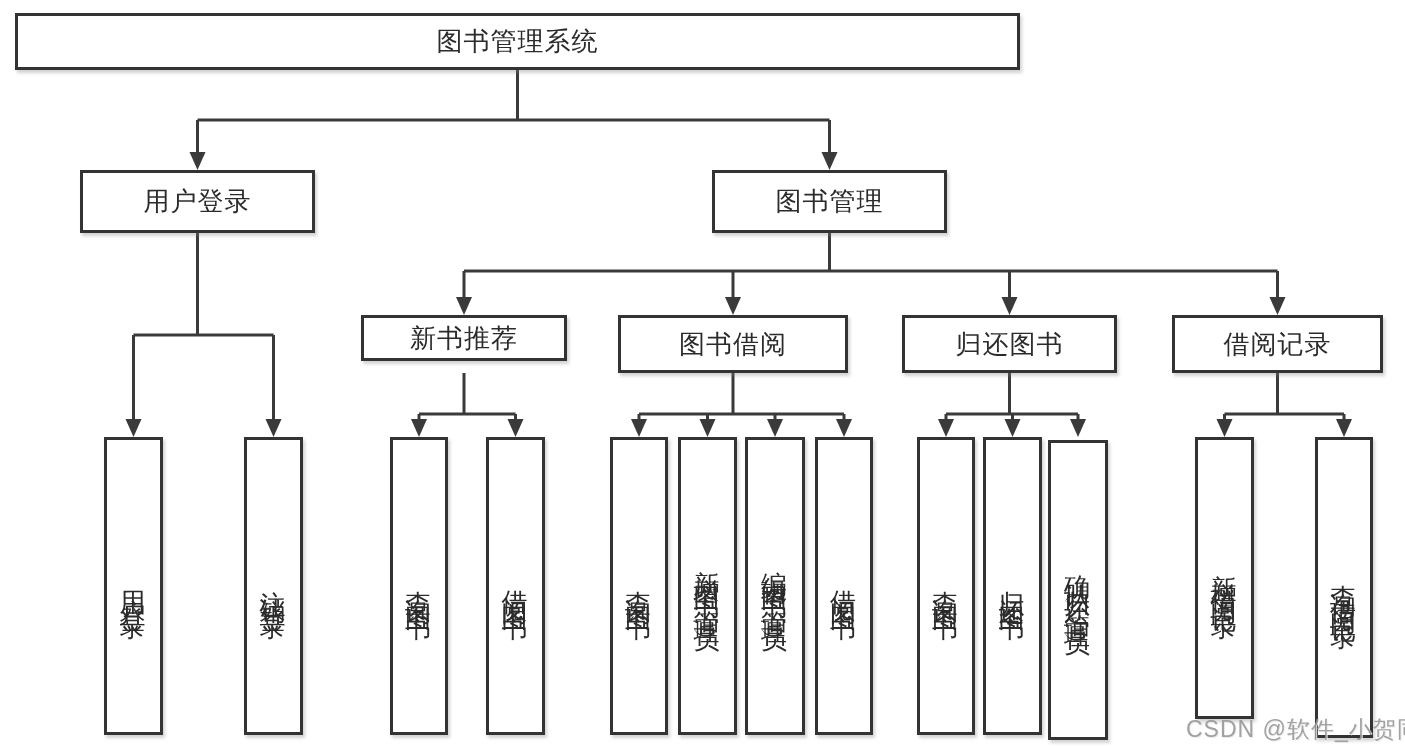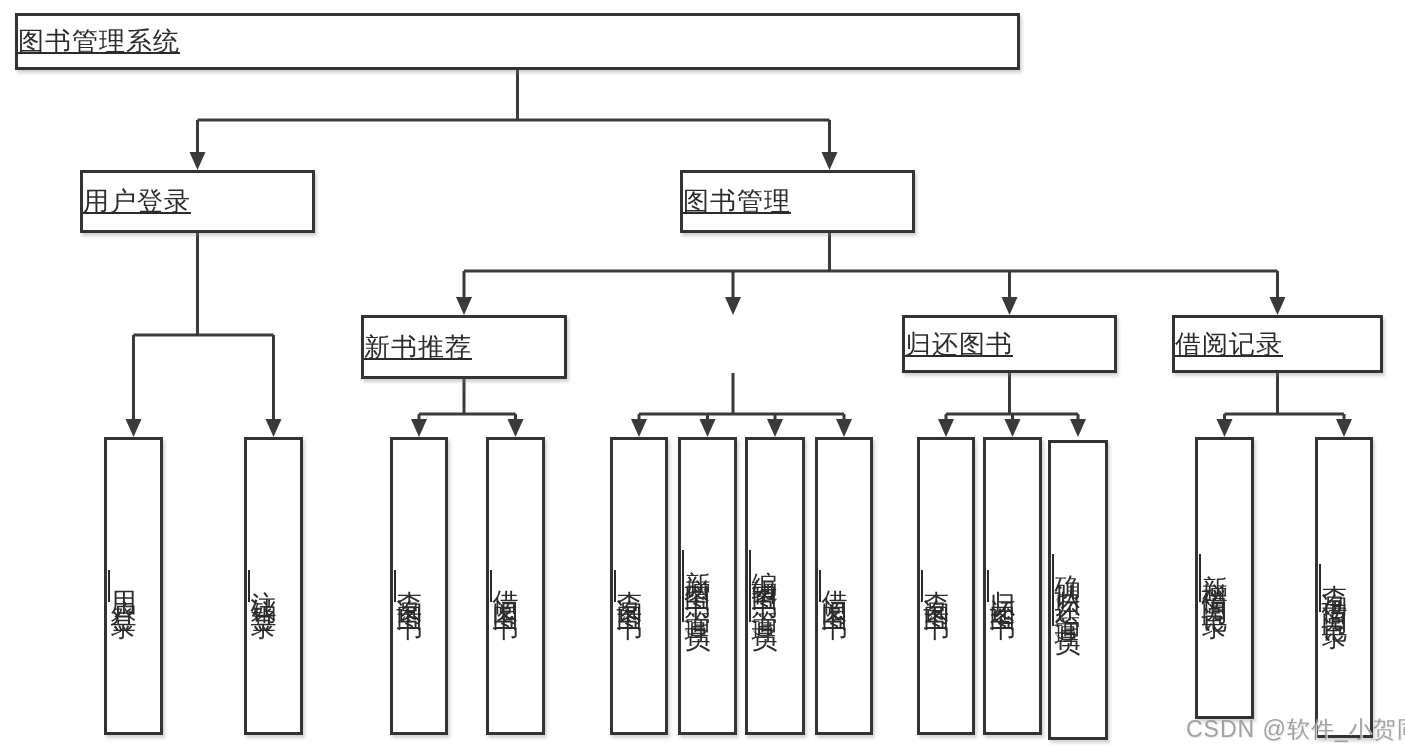--- a/index.html
+++ b/index.html
@@ -17,25 +17,24 @@
     width: 1405px; height: 747px;
     pointer-events: none;
   }
   .node {
     position: absolute;
     box-sizing: border-box;
     border: 3px solid #333333;
     background: #ffffff;
     display: flex;
     align-items: center;
-    justify-content: flex-start;
+    justify-content: center;
     color: #2b2b2b;
     font-size: 26px;
     box-shadow: 2px 3px 3px rgba(130,130,130,0.35);
-    text-decoration: underline;
   }
   .node span { white-space: nowrap; }
   .node.h span { letter-spacing: 1px; }
   .node.v span {
     writing-mode: vertical-rl;
     text-orientation: mixed;
     letter-spacing: 8px;
   }
   #watermark {
     position: absolute;
@@ -84,26 +83,29 @@
       <polygon points="1336,419 1352,419 1344,437" fill="#3a3a3a"></polygon>
     </svg>
 
   <div class="node h" style="left:15px;top:13px;width:1005px;height:57px">
     <span>图书管理系统</span>
   </div>
 
   <div class="node h" style="left:80px;top:170px;width:235px;height:63px">
     <span>用户登录</span>
   </div>
-  <div class="node h" style="left:680px;top:170px;width:235px;height:63px">
+  <div class="node h" style="left:712px;top:170px;width:235px;height:63px">
     <span>图书管理</span>
   </div>
 
-  <div class="node h" style="left:361px;top:315px;width:206px;height:64px">
+  <div class="node h" style="left:361px;top:315px;width:206px;height:46px">
     <span>新书推荐</span>
+  </div>
+  <div class="node h" style="left:618px;top:315px;width:230px;height:58px">
+    <span>图书借阅</span>
   </div>
   <div class="node h" style="left:902px;top:315px;width:215px;height:58px">
     <span>归还图书</span>
   </div>
   <div class="node h" style="left:1172px;top:315px;width:211px;height:58px">
     <span>借阅记录</span>
   </div>
 
   <div class="node v" style="left:104px;top:437px;width:59px;height:298px">
     <span>用户登录</span>

